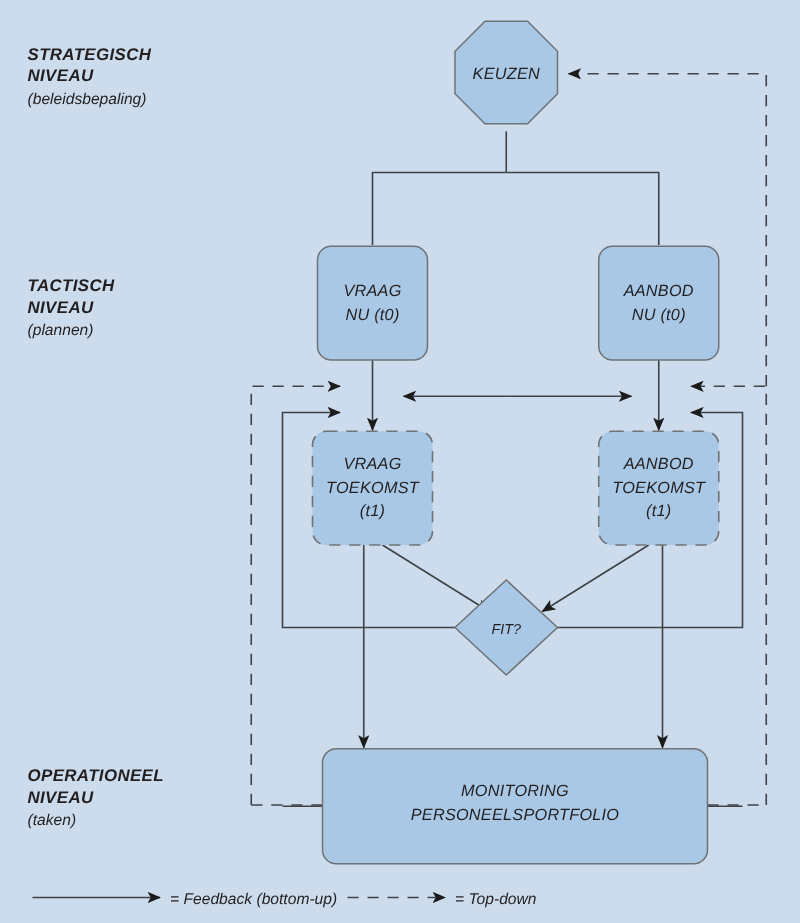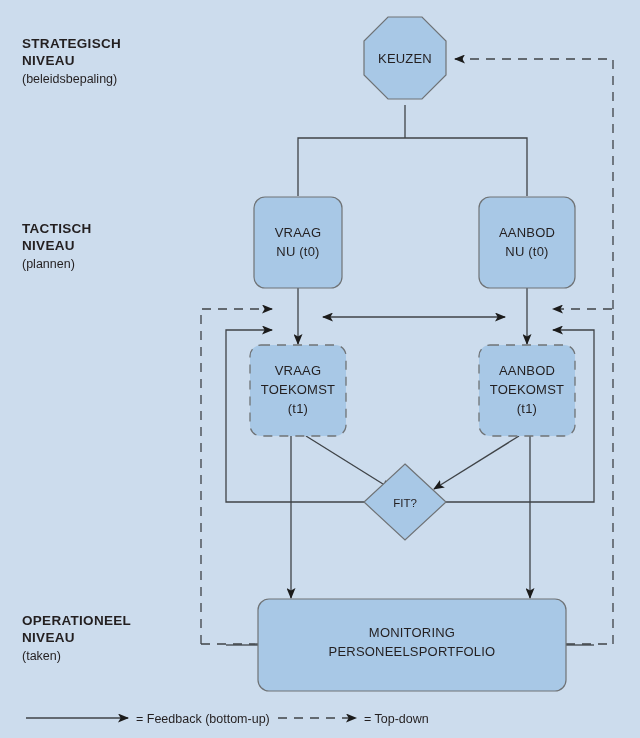--- a/index.html
+++ b/index.html
@@ -12,20 +12,21 @@
     height: 738px;
     position: relative;
     font-family: "Liberation Sans", sans-serif;
     overflow: hidden;
   }
   #diagram-root {
     position: absolute;
     left: 0; top: 0;
     width: 640px;
     height: 738px;
+    font-style: italic;
   }
   svg { display: block; }
 
   .lvl-title {
     font-family: "Liberation Sans", sans-serif;
     font-weight: bold;
     font-size: 13.5px;
     fill: #231f20;
     letter-spacing: 0.3px;
   }

